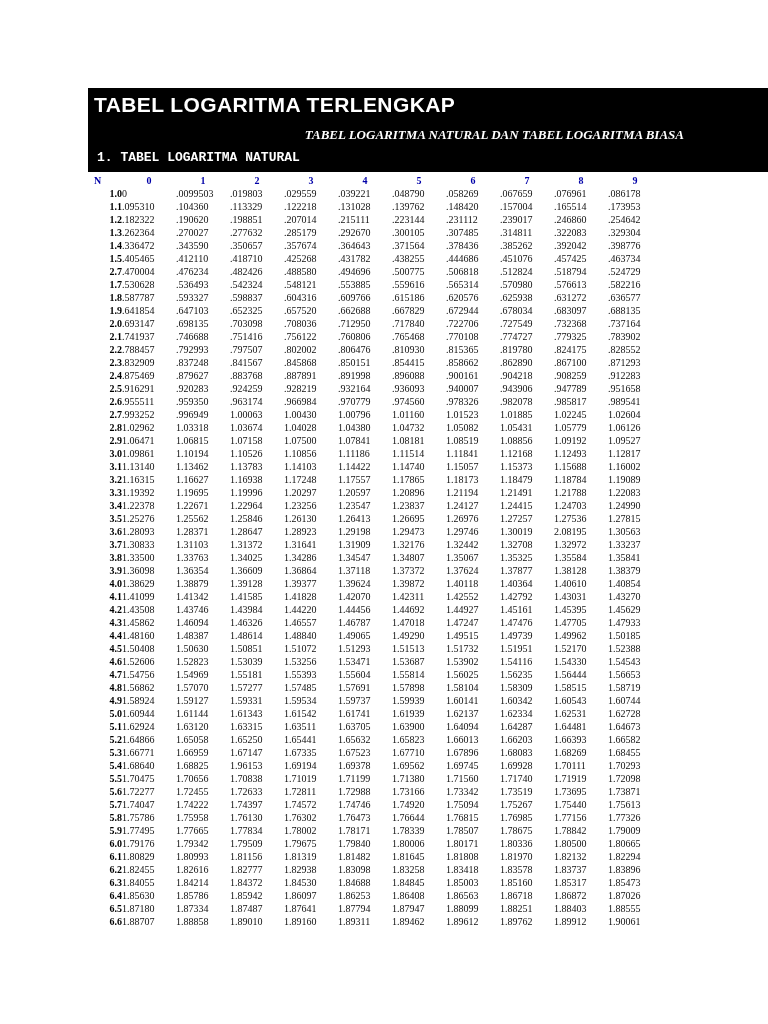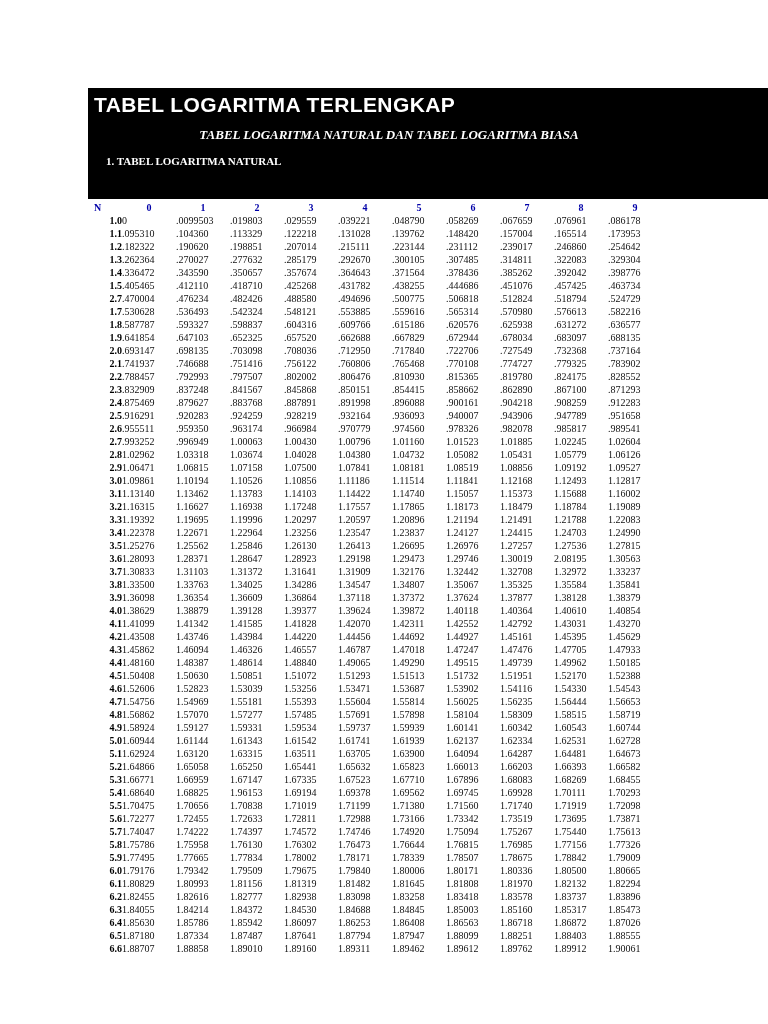--- a/index.html
+++ b/index.html
@@ -11,43 +11,43 @@
     overflow: hidden;
   }
   .doc {
     position: absolute;
     left: 88px; top: 88px;
     width: 680px;
   }
   .header-block {
     background: #000000;
     color: #ffffff;
-    padding: 5px 6px 20px 6px;
+    padding: 5px 6px 4px 6px;
   }
   .title {
     font-family: "Liberation Sans", sans-serif;
     font-size: 21px;
     font-weight: bold;
     letter-spacing: 0.4px;
     margin: 0 0 10px 0;
   }
   .subtitle {
     font-family: "Liberation Serif", serif;
     font-style: italic;
     font-weight: bold;
     font-size: 13px;
     width: 590px;
-    text-align: center;
+    text-align: right;
     margin: 0 0 7px 0;
   }
   .section {
-    font-family: Liberation Serif, serif;
+    font-family: Liberation Mono, monospace;
     font-weight: bold;
-    font-size: 11px;
-    margin: 12px;
+    font-size: 13px;
+    margin: 3px;
   }
   table.logtable {
     border-collapse: collapse;
     table-layout: fixed;
     width: 568px;
     margin: 2px 0 0 6px;
   }
   table.logtable th, table.logtable td {
     font-family: "Liberation Serif", serif;
     font-size: 10px;

